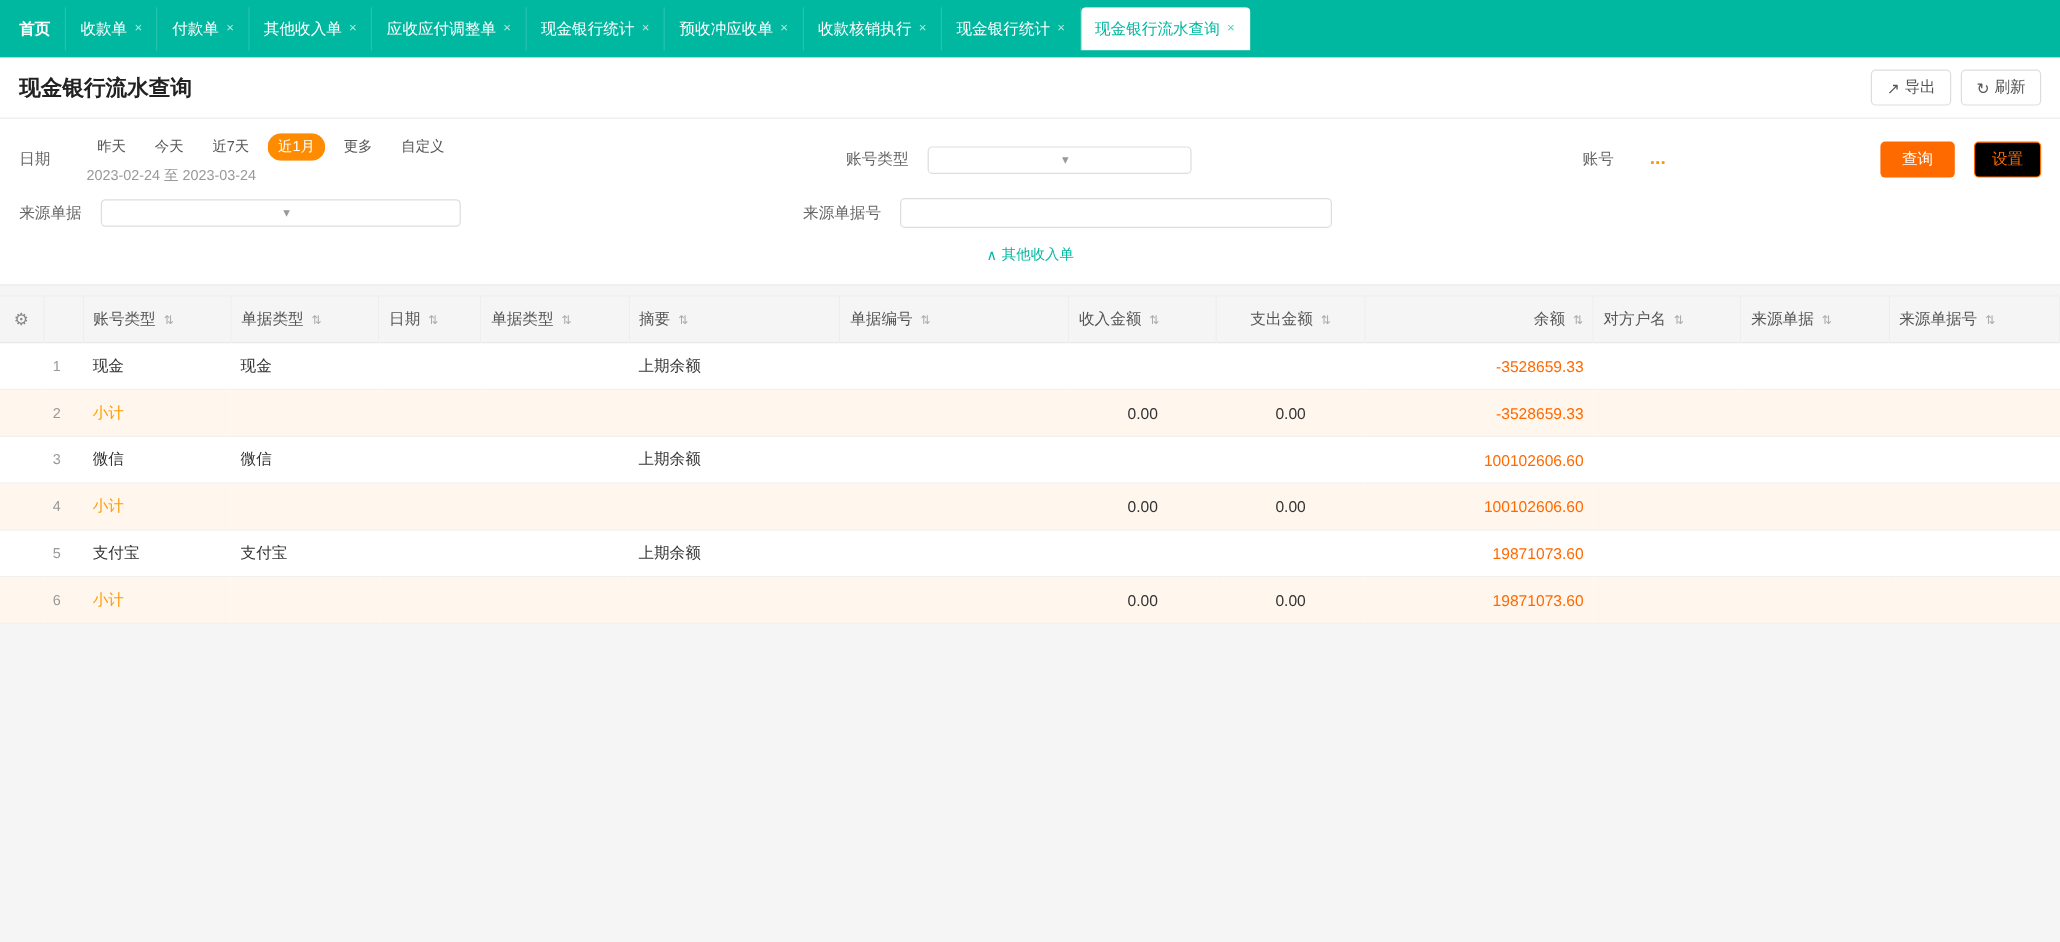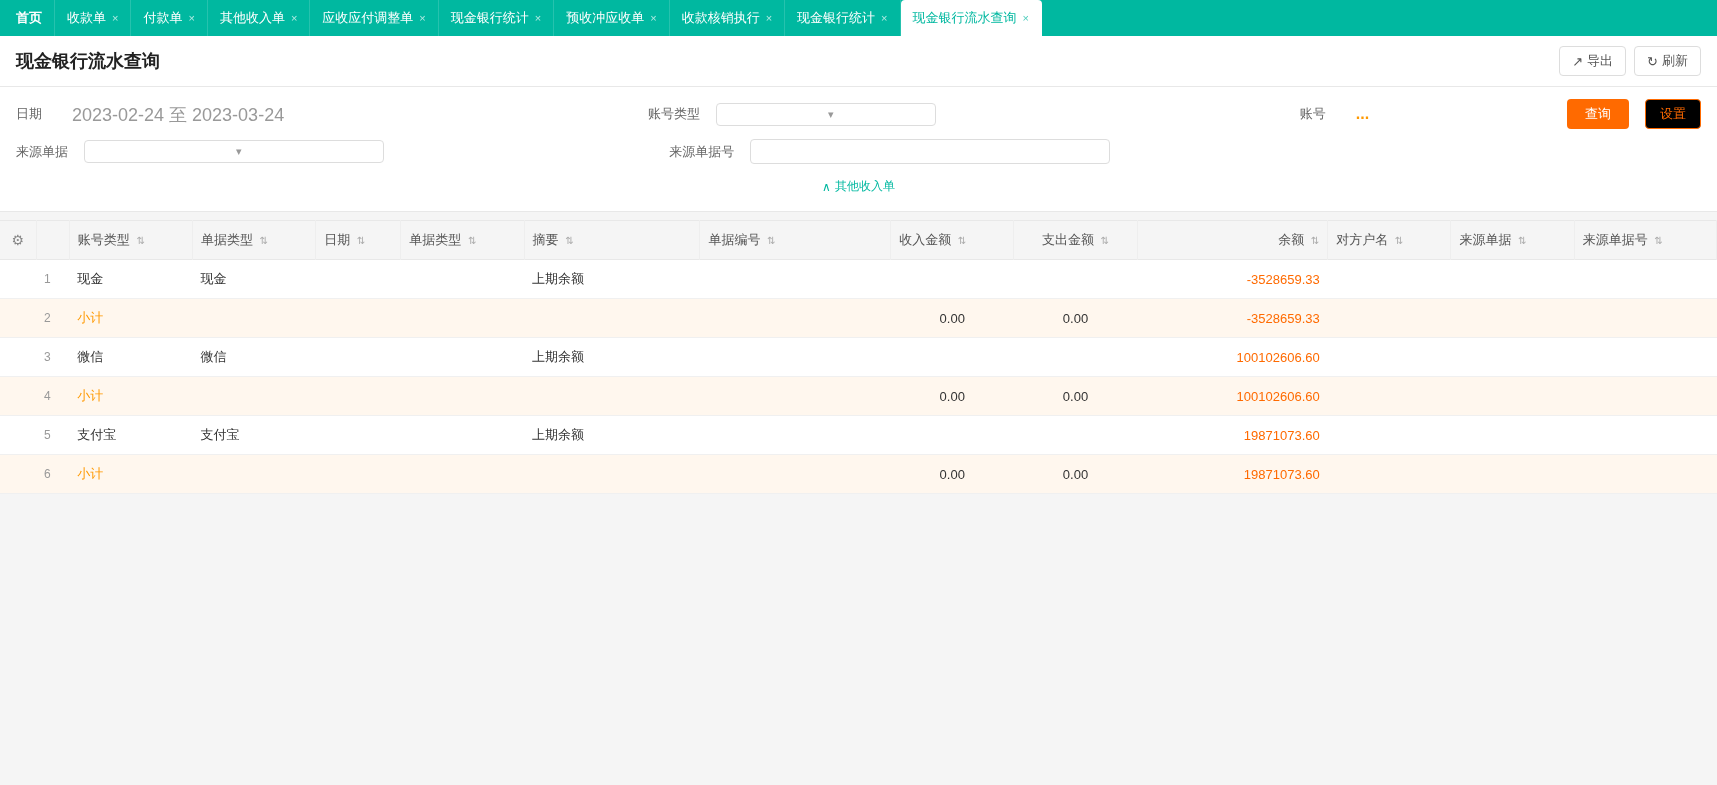--- a/index.html
+++ b/index.html
@@ -3,21 +3,21 @@
   <meta charset="utf-8">
   <style>
     * { box-sizing: border-box; margin: 0; padding: 0; }
     body { font-family: 'Microsoft YaHei', Arial, sans-serif; font-size: 13px; background: #f5f5f5; color: #333; }
 
     
     .top-nav {
       display: flex;
       align-items: center;
       background: #00b8a0;
-      height: 36px;
+      height: 48px;
       padding: 0 4px;
       overflow: hidden;
     }
     .nav-item {
       display: flex;
       align-items: center;
       padding: 0 12px;
       height: 36px;
       color: #fff;
       font-size: 13px;
@@ -99,21 +99,21 @@
       font-size: 12px;
       color: #555;
       border: 1px solid transparent;
     }
     .date-btn.active {
       background: #ff8c00;
       color: #fff;
       border-radius: 50px;
     }
     .date-range-text {
-      font-size: 18px;
+      font-size: 12px;
       color: #999;
       margin-top: 2px;
     }
     .filter-select {
       display: flex;
       align-items: center;
       border: 1px solid #ddd;
       border-radius: 4px;
       padding: 4px 8px;
       min-width: 180px;
@@ -262,20 +262,28 @@
       <span>刷新</span>
     </button>
   </div>
 </div>
 
 <div class="filter-area">
 
   <div class="filter-row">
     <span class="filter-label">日期</span>
     <div style="display:flex; flex-direction:column; gap:2px;">
+      <div class="date-options">
+        <span class="date-btn">昨天</span>
+        <span class="date-btn">今天</span>
+        <span class="date-btn">近7天</span>
+        <span class="date-btn active">近1月</span>
+        <span class="date-btn">更多</span>
+        <span class="date-btn">自定义</span>
+      </div>
       <div class="date-range-text">2023-02-24 至 2023-03-24</div>
     </div>
 
     <div style="flex:1;"></div>
 
     <span class="filter-label">账号类型</span>
     <div class="filter-select filter-select-wide">
       <span></span>
       <span class="arrow">▾</span>
     </div>

